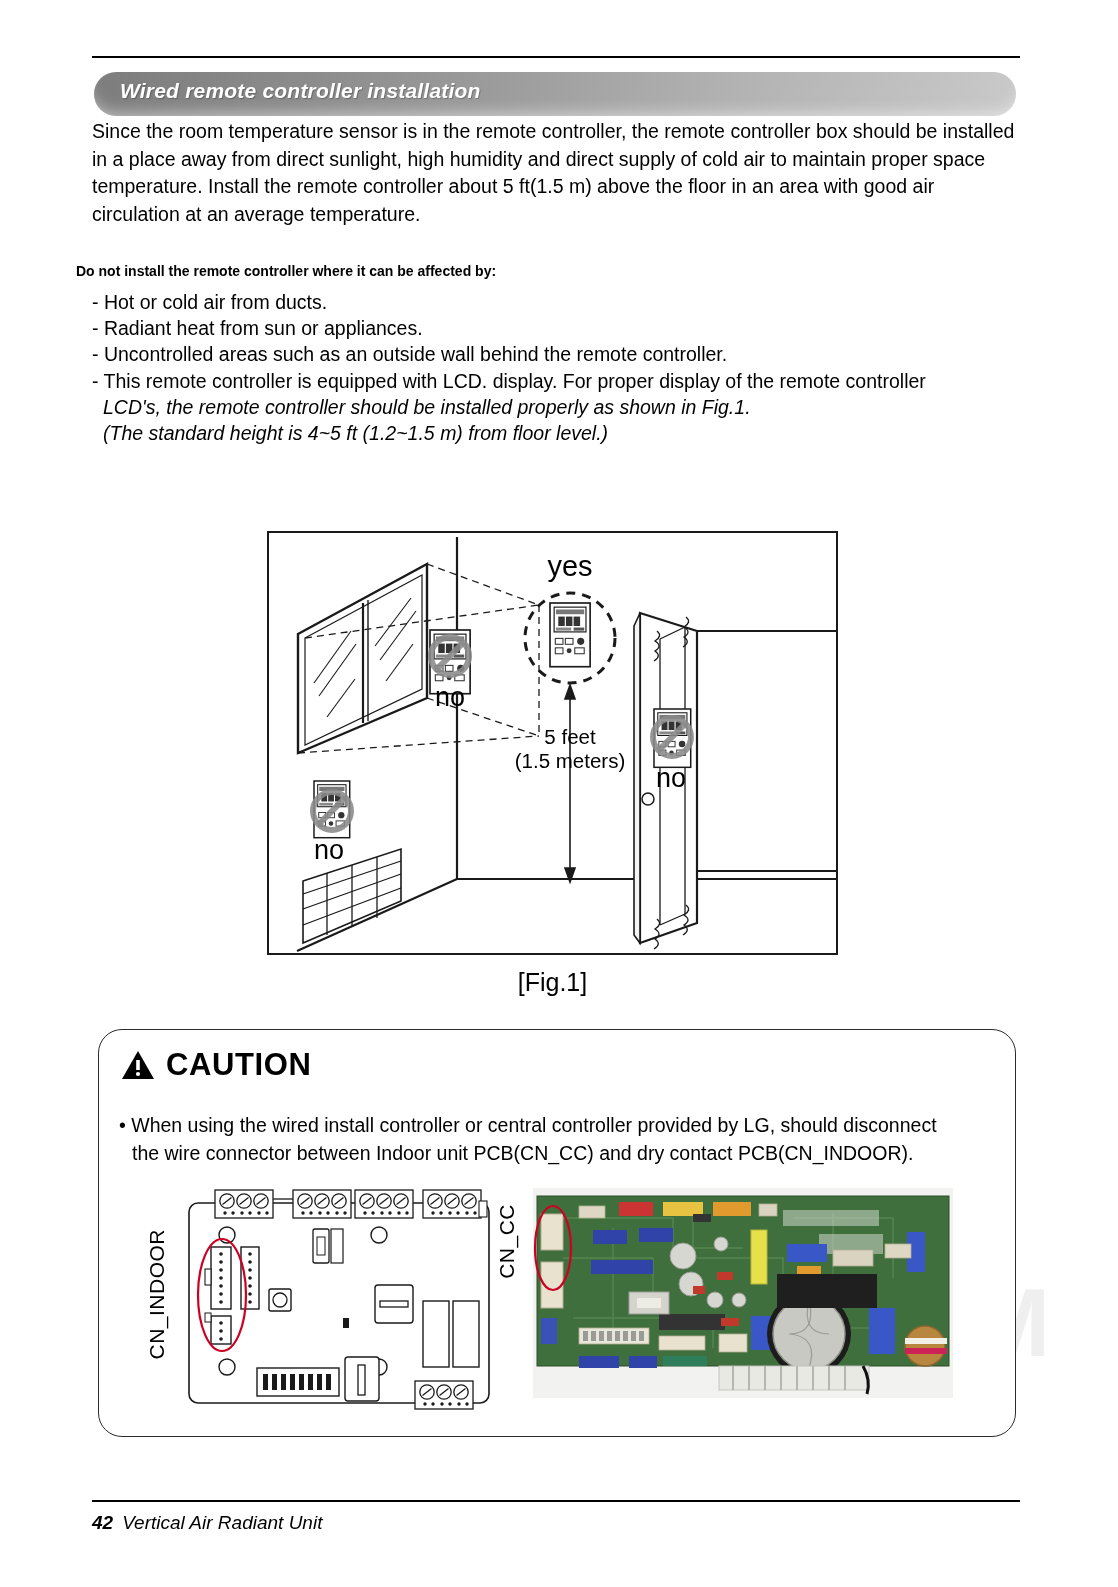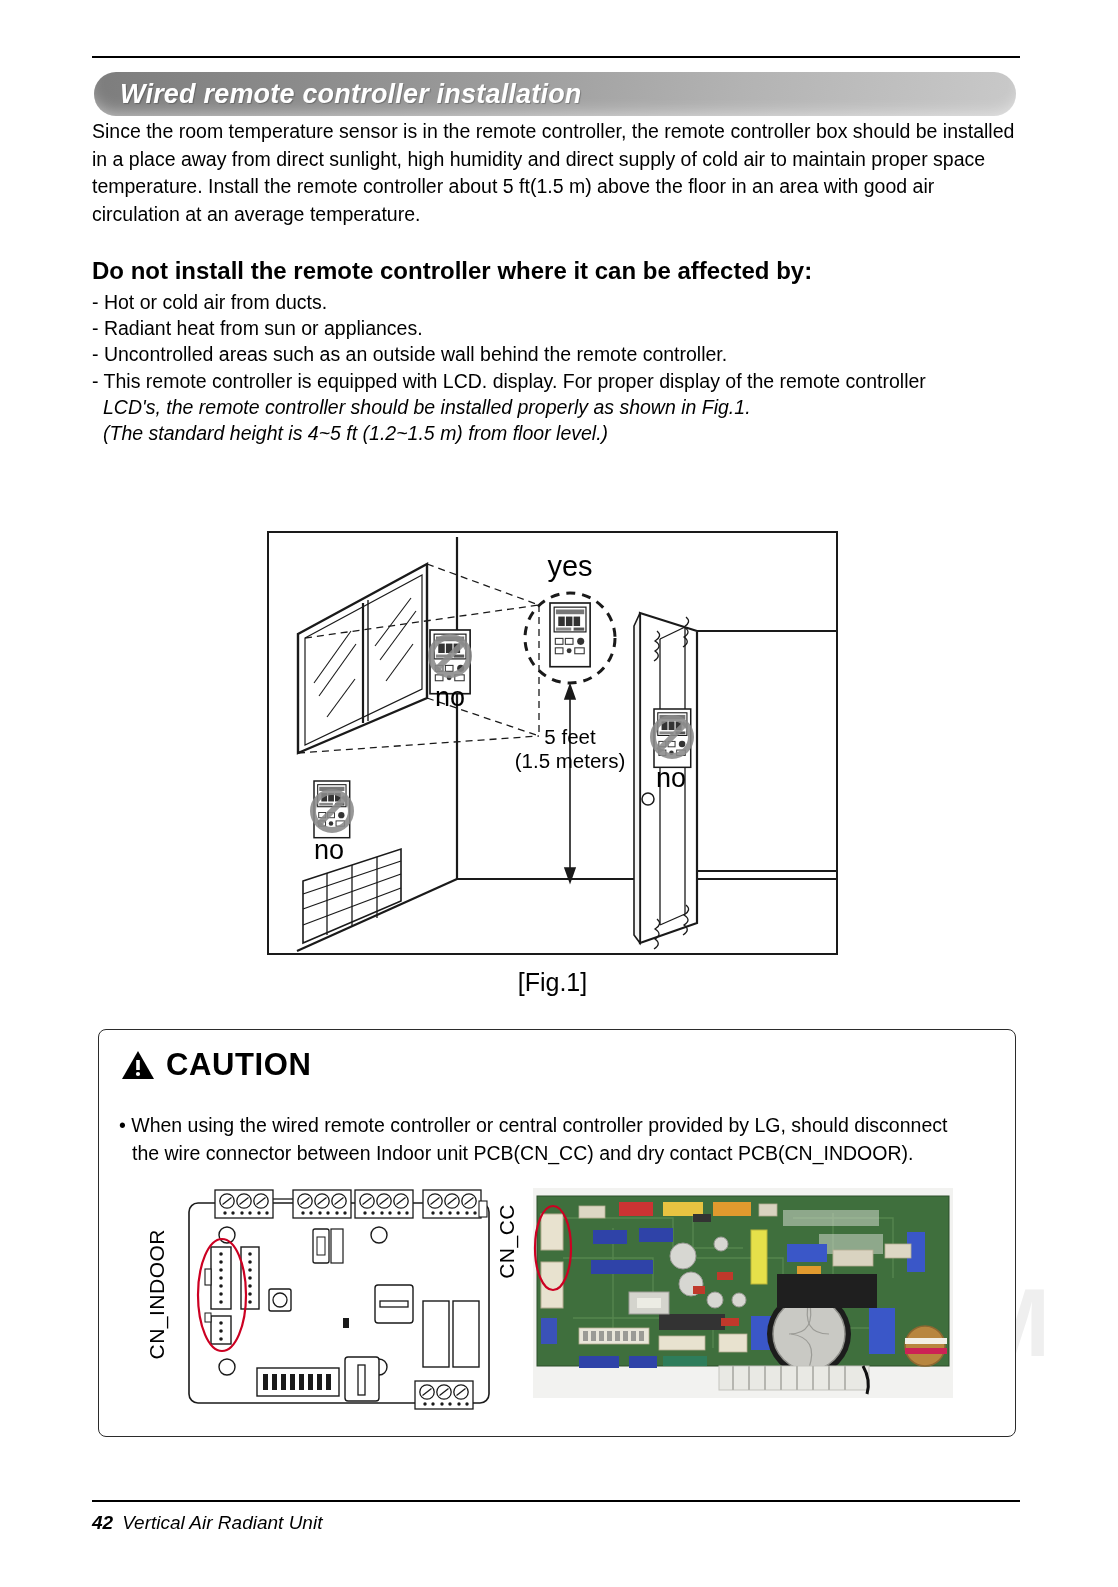--- a/index.html
+++ b/index.html
@@ -20,33 +20,33 @@
 
   
   .banner{
     position:absolute;left:94px;top:72px;width:922px;height:44px;
     border-radius:22px;
     background:linear-gradient(100deg,#7d7d7d 0%,#8b8b8b 22%,#9d9d9d 45%,#b3b3b3 70%,#c9c9c9 100%);
     box-shadow:inset 0 -10px 16px -8px rgba(255,255,255,.55);
   }
   .banner-label{
     position:absolute;left:26px;top:7px;
-    color:#fff;font-size:27px;font-weight:bold;font-style:italic;
+    color:#fff;font-size:21px;font-weight:bold;font-style:italic;
     letter-spacing:.2px;white-space:nowrap;
     text-shadow:1px 1px 1px rgba(0,0,0,.25);
   }
 
   
   .para{
     position:absolute;left:92px;top:118px;width:930px;
     font-size:19.5px;line-height:27.5px;
   }
   .subhead{
-    position:absolute;left:92px;top:258px;width:930px;
-    font-size:24px;font-weight:bold;line-height:26px;
+    position:absolute;left:76px;top:258px;width:930px;
+    font-size:14px;font-weight:bold;line-height:26px;
   }
   .bullets{
     position:absolute;left:92px;top:289px;width:930px;
     font-size:19.5px;line-height:26.2px;
   }
   .bullets .li{white-space:pre-wrap;}
   .bullets .cont{padding-left:11px;font-style:italic;}
 
   
   .fig-wrap{position:absolute;left:267px;top:531px;width:571px;height:424px;}
@@ -58,21 +58,21 @@
     white-space:nowrap;line-height:1;pointer-events:none;
   }
   .fig-cap{
     position:absolute;left:267px;top:968px;width:571px;text-align:center;
     font-size:25px;
   }
 
   
   .caution{
     position:absolute;left:98px;top:1029px;width:916px;height:406px;
-    border:1.6px solid #2b2b2b;border-radius:8px;background:#fff;
+    border:1.6px solid #2b2b2b;border-radius:24px;background:#fff;
   }
   .caution-head{
     position:absolute;left:22px;top:17px;display:flex;align-items:center;gap:11px;
   }
   .warn-tri{display:block;}
   .caution-title{font-size:31px;font-weight:bold;letter-spacing:.6px;}
   .caution-body{
     position:absolute;left:20px;top:82px;width:880px;
     font-size:19.5px;line-height:27.5px;
   }
@@ -254,21 +254,21 @@
     <div class="caution-head">
       <svg class="warn-tri" width="34" height="30" viewBox="0 0 34 30">
         <polygon points="17,1 33,29 1,29" fill="#000"></polygon>
         <rect x="15.2" y="10" width="3.6" height="10" fill="#fff"></rect>
         <circle cx="17" cy="24" r="2.1" fill="#fff"></circle>
       </svg>
       <div class="caution-title">CAUTION</div>
     </div>
 
     <div class="caution-body">
-      <div>• When using the wired remote controller or central controller provided by LG, should disconnect</div>
+      <div>• When using the wired install controller or central controller provided by LG, should disconnect</div>
       <div class="cont">the wire connector between Indoor unit PCB(CN_CC) and dry contact PCB(CN_INDOOR).</div>
     </div>
 
     <div class="pcb-left">
       <div class="vlabel">CN_INDOOR</div>
       <svg width="320" height="228" viewBox="0 0 320 228" style="position:absolute;left:44px;top:0;">
         <defs>
           <g id="screwblk">
             <rect x="0" y="0" width="58" height="28" fill="#fff" stroke="#1a1a1a" stroke-width="1.3"></rect>
             <circle cx="12" cy="11" r="7.2" fill="#fff" stroke="#1a1a1a" stroke-width="1.3"></circle>

